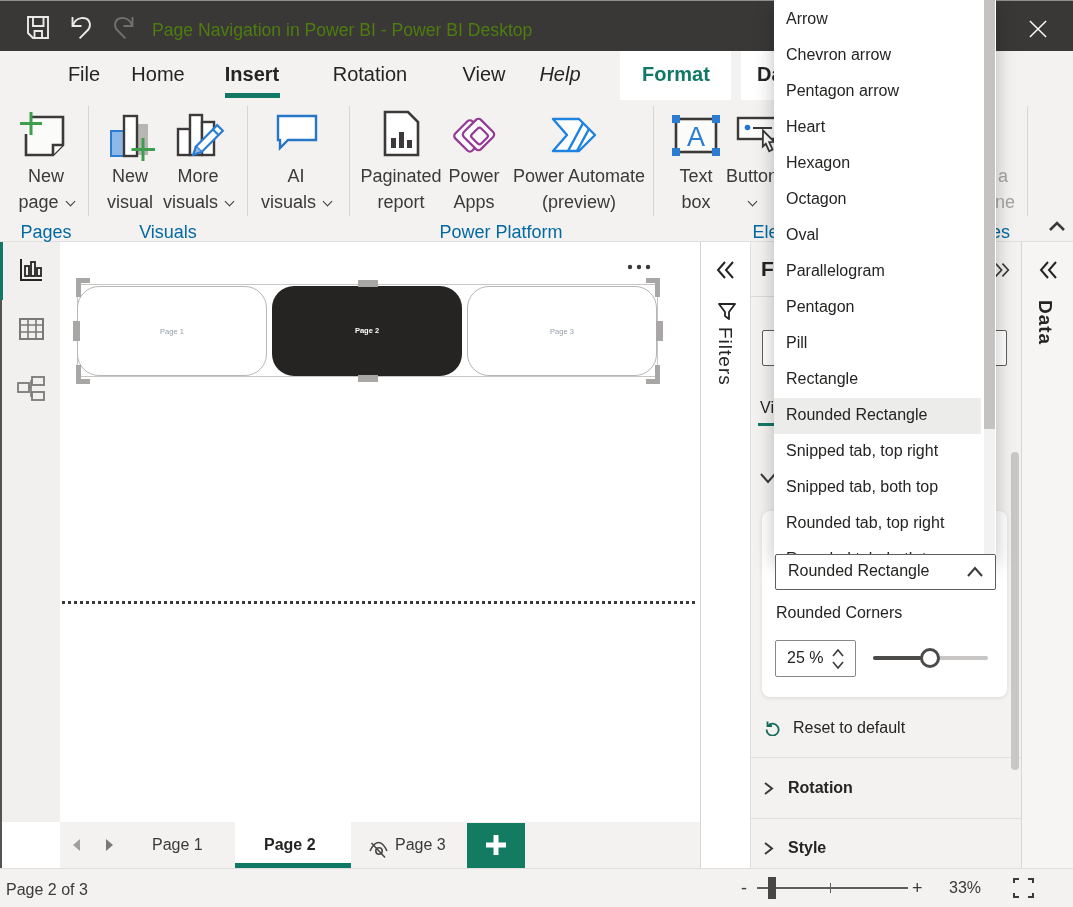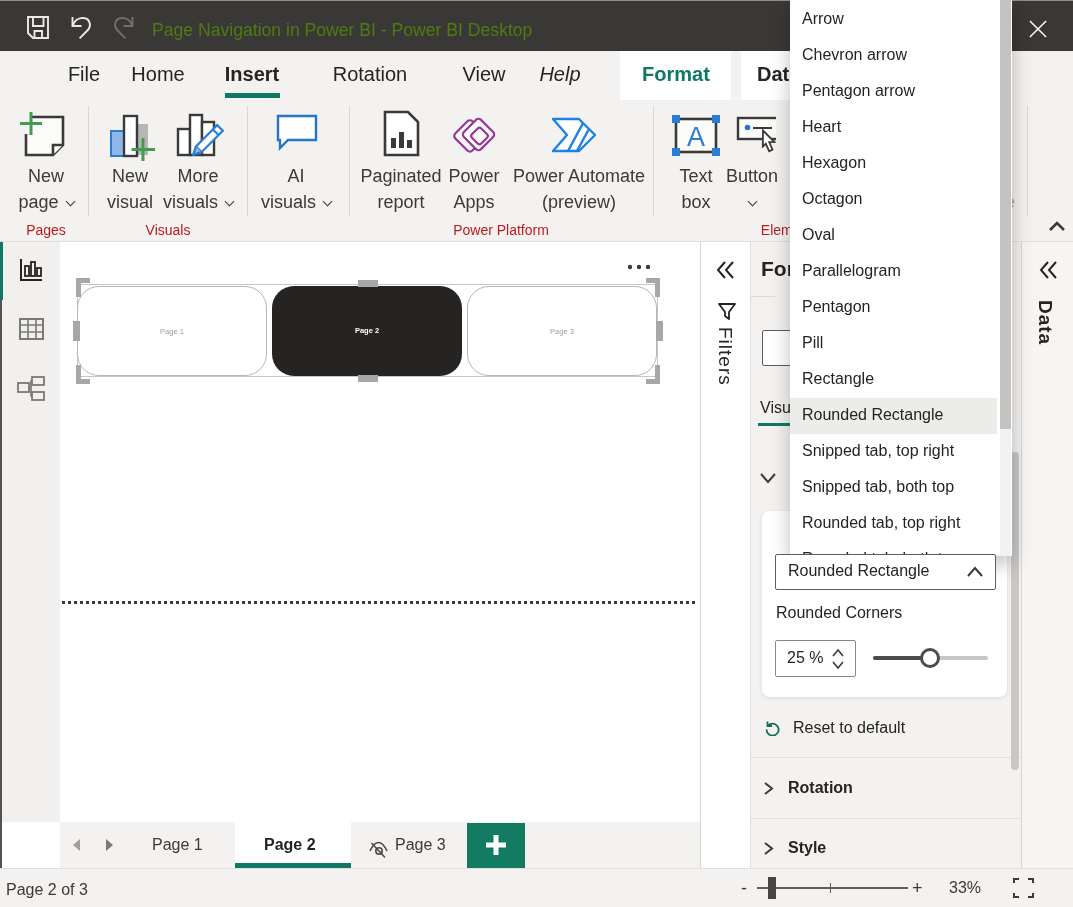--- a/index.html
+++ b/index.html
@@ -11,21 +11,21 @@
   #titletext{left:152px;top:20px;color:#4d7c0f;font-size:17.6px;}
   
   #menubar{left:0;top:51px;width:1073px;height:49px;background:#f3f2f1;}
   .menuitem{top:63px;font-size:20px;color:#252423;transform:translateX(-50%);}
   #tabFormatBg{left:620px;top:51px;width:111px;height:49px;background:#fff;}
   #tabDBg{left:741px;top:51px;width:120px;height:49px;background:#fff;}
   #insertUnderline{left:225px;top:93px;width:55px;height:5px;background:#117865;}
   
   #ribbon{left:0;top:100px;width:1073px;height:142px;background:#f3f2f1;border-bottom:1px solid #e1dfdd;box-sizing:border-box;}
   .rsep{top:106px;width:1px;height:110px;background:#d8d6d4;}
-  .rlabel{top:222px;font-size:14px;color:#b91c1c;text-align:center;}
+  .rlabel{top:222px;font-size:18px;color:#0369a1;text-align:center;}
   .rtext{font-size:18px;color:#3b3a39;text-align:center;line-height:26px;top:163px;}
   .glabel{color:#a6a4a2;}
   .chev{display:inline-block;width:6px;height:6px;border-right:1.7px solid #3b3a39;border-bottom:1.7px solid #3b3a39;transform:rotate(45deg);margin-left:3px;vertical-align:3px;}
   
   #leftbar{left:0;top:242px;width:60px;height:580px;background:#f1f0ee;}
   #leftdark{left:0;top:242px;width:2px;height:626px;background:#55534f;}
   #leftteal{left:0;top:242px;width:3px;height:58px;background:#117865;}
   
   #canvas{left:60px;top:242px;width:640px;height:580px;background:#fff;}
   #dotline{left:62px;top:601px;width:636px;height:3px;
@@ -51,21 +51,21 @@
   
   #tabstrip{left:60px;top:822px;width:640px;height:46px;background:#f3f2f1;}
   .btab{top:822px;height:46px;font-size:16px;color:#3b3a39;}
   #tabP2{left:235px;width:116px;background:#fff;}
   #tabP2line{left:235px;top:863px;width:116px;height:5px;background:#117865;}
   #plusbtn{left:467px;top:823px;width:58px;height:45px;background:#127b62;}
   
   #statusbar{left:0;top:868px;width:1073px;height:39px;background:#f3f2f1;border-top:1px solid #e1dfdd;box-sizing:border-box;}
   
   #dropdown{left:774px;top:0;width:222px;height:556px;background:#fff;z-index:50;
-    box-shadow:0 8px 18px rgba(0,0,0,.25);overflow:hidden;margin-left:16px;}
+    box-shadow:0 8px 18px rgba(0,0,0,.25);overflow:hidden;}
   .ditem{position:absolute;left:12px;font-size:16px;color:#252423;}
   #dhl{position:absolute;left:0;top:398px;width:207px;height:36px;background:#ececeb;}
   #dtrack{position:absolute;left:210px;top:0;width:11px;height:556px;background:#f2f2f2;}
   #dthumb{position:absolute;left:210px;top:0;width:11px;height:429px;background:#c5c3c1;}
 </style>
 </head>
 <body>
 
 <div class="abs" id="titlebar"></div>
 <div class="abs" id="titletext">Page Navigation in Power BI - Power BI Desktop</div>

